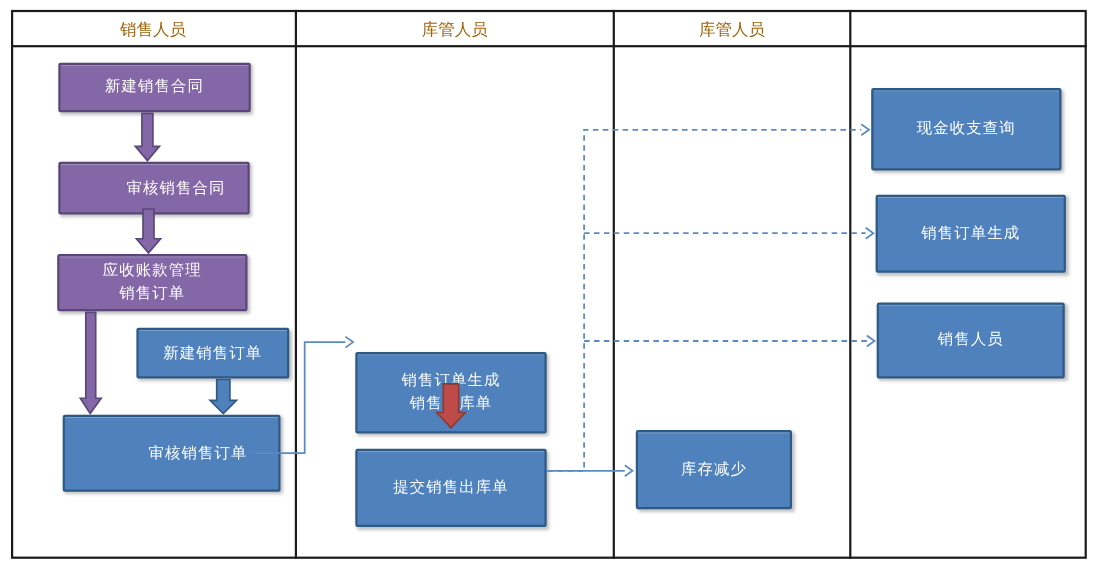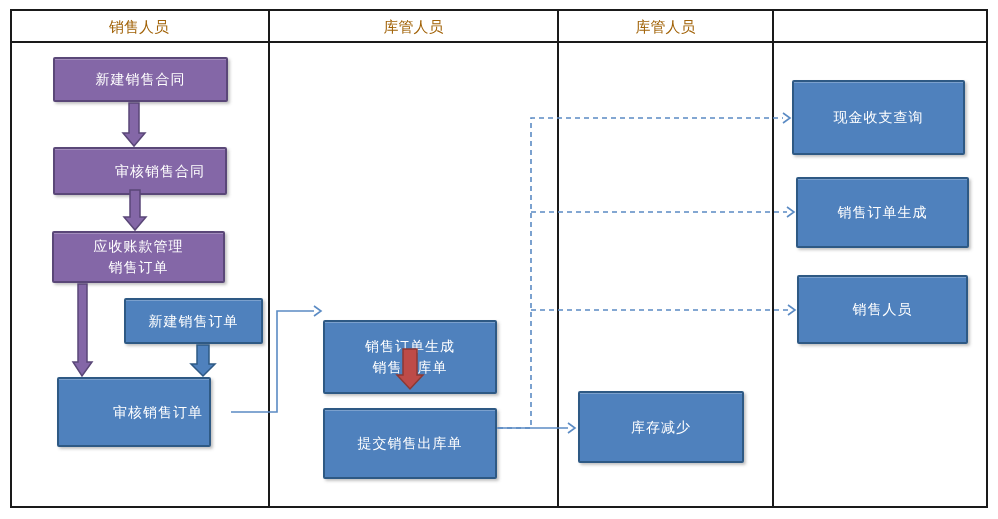--- a/index.html
+++ b/index.html
@@ -44,27 +44,27 @@
 
   <div class="lane-label" style="left:10px;width:258px;">销售人员</div>
   <div class="lane-label" style="left:270px;width:287px;">库管人员</div>
   <div class="lane-label" style="left:559px;width:213px;">库管人员</div>
 
   <div class="node purple" style="left:53px;top:57px;width:175px;height:45px;">新建销售合同</div>
   <div class="node purple" style="left:53px;top:147px;width:174px;height:48px;padding-left:40px;">审核销售合同</div>
   <div class="node purple" style="left:52px;top:231px;width:173px;height:52px;">应收账款管理
 销售订单</div>
   <div class="node blue" style="left:124px;top:298px;width:139px;height:46px;">新建销售订单</div>
-  <div class="node blue" style="left:57px;top:377px;width:154px;height:70px;padding-left:48px;">审核销售订单</div>
+  <div class="node blue" style="left:57px;top:377px;width:198px;height:70px;padding-left:48px;">审核销售订单</div>
 
   <div class="node blue" style="left:323px;top:274px;width:174px;height:74px;margin-top:46px;">销售订单生成
 销售出库单</div>
   <div class="node blue" style="left:323px;top:392px;width:174px;height:71px;margin-top:16px;">提交销售出库单</div>
 
-  <div class="node blue" style="left:578px;top:391px;width:166px;height:72px;">库存减少</div>
+  <div class="node blue" style="left:578px;top:391px;width:142px;height:72px;">库存减少</div>
 
   <div class="node blue" style="left:792px;top:80px;width:173px;height:75px;">现金收支查询</div>
   <div class="node blue" style="left:796px;top:177px;width:173px;height:71px;">销售订单生成</div>
   <div class="node blue" style="left:797px;top:275px;width:171px;height:69px;">销售人员</div>
 
   <svg class="overlay" viewBox="0 0 998 519" xmlns="http://www.w3.org/2000/svg">
 
     <polygon class="block-arrow-purple" points="129,103 139,103 139,133 145,133 134,146 123,133 129,133"></polygon>
     <polygon class="block-arrow-purple" points="130,190 140,190 140,217 146,217 135,230 124,217 130,217"></polygon>
     <polygon class="block-arrow-purple" points="78,284 87,284 87,362 92,362 82,376 73,362 78,362"></polygon>

